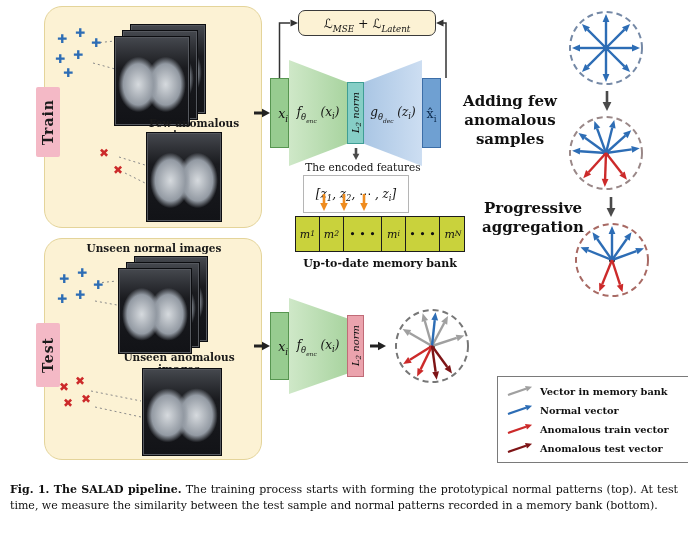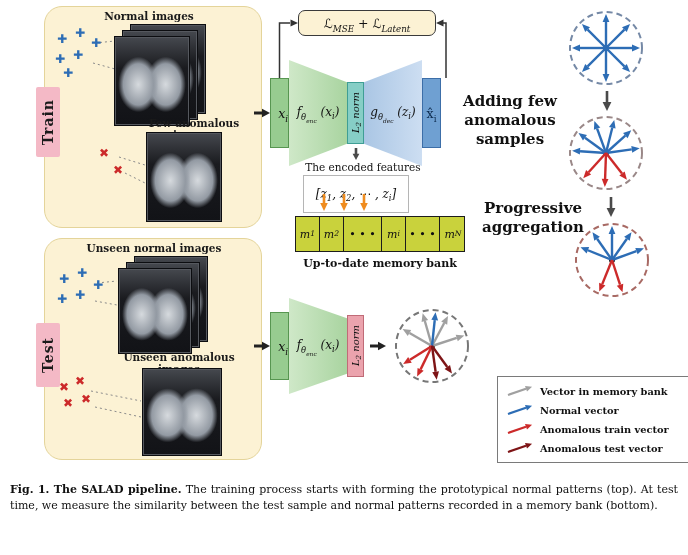--- a/index.html
+++ b/index.html
@@ -55,21 +55,20 @@
 
 <div class="stage">
 
   <div class="panel" style="left:44px;top:6px;width:218px;height:222px">
     <svg class="overlay">
       <line class="dotline" x1="50" y1="36" x2="70" y2="34"></line>
       <line class="dotline" x1="48" y1="56" x2="70" y2="62"></line>
       <line class="dotline" x1="74" y1="150" x2="100" y2="158"></line>
       <line class="dotline" x1="80" y1="166" x2="100" y2="176"></line>
     </svg>
-    <div class="ptitle" style="left:24px;top:3px;width:160px">Normal images</div>
     <div class="xray-stack" style="left:70px;top:18px;width:96px;height:102px">
       <div class="xray" style="left:16px;top:0;width:74px;height:88px"></div>
       <div class="xray" style="left:8px;top:6px;width:74px;height:88px"></div>
       <div class="xray" style="left:0;top:12px;width:74px;height:88px"></div>
     </div>
     <span class="mark plus" style="left:12px;top:26px">✚</span>
     <span class="mark plus" style="left:30px;top:20px">✚</span>
     <span class="mark plus" style="left:46px;top:30px">✚</span>
     <span class="mark plus" style="left:10px;top:46px">✚</span>
     <span class="mark plus" style="left:28px;top:42px">✚</span>

